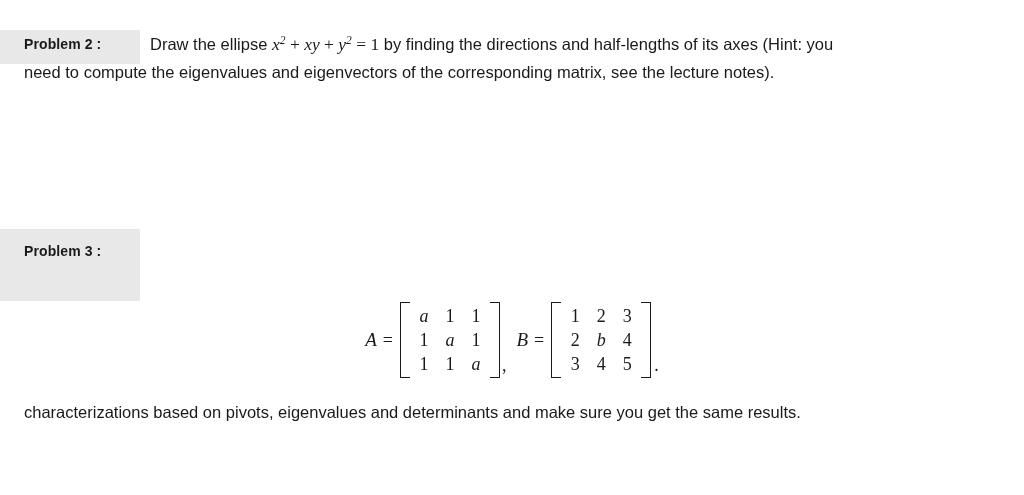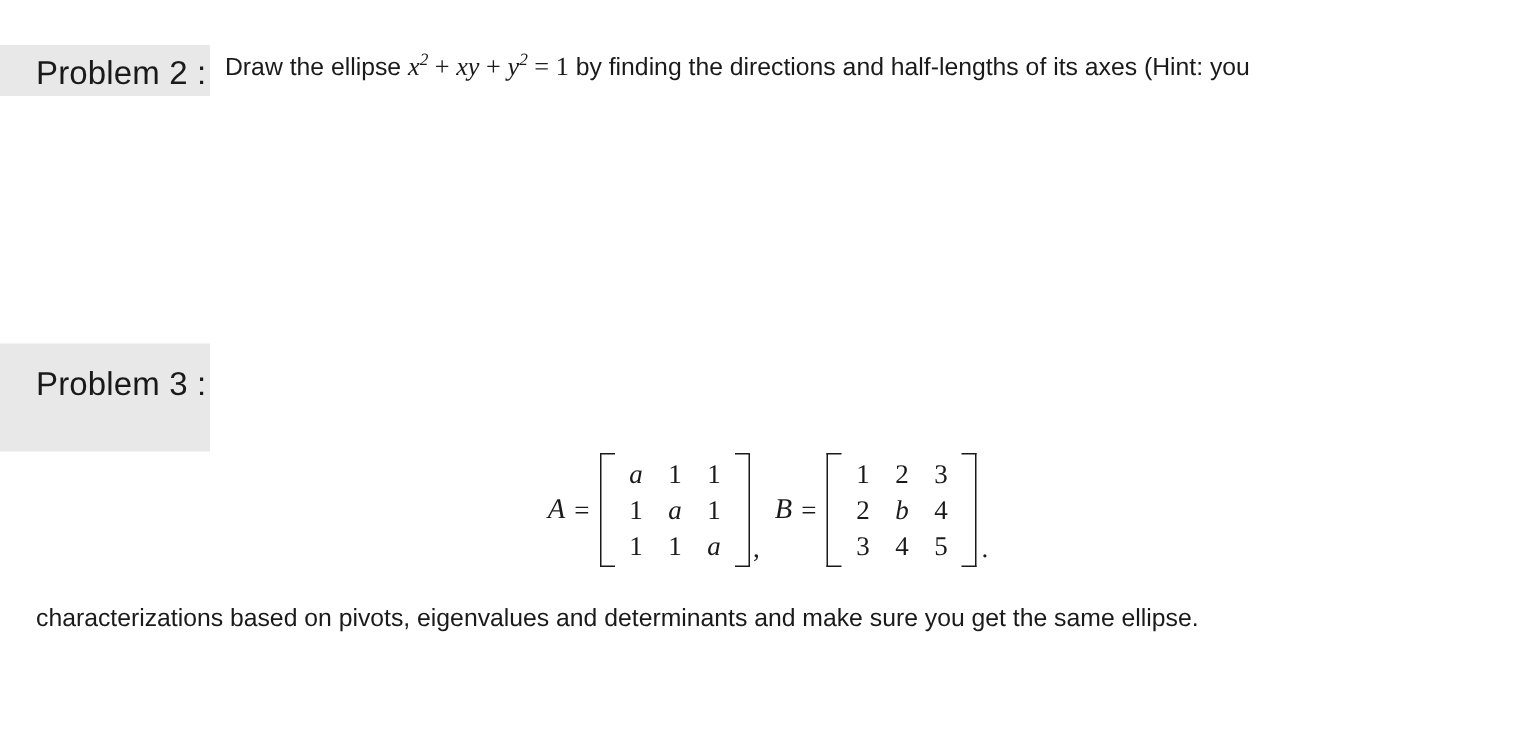--- a/index.html
+++ b/index.html
@@ -30,22 +30,22 @@
     position: absolute;
     left: 0;
     top: 0;
     width: 140px;
     background: #e8e8e8;
   }
   .problem-label {
     position: absolute;
     left: 24px;
     top: 0;
-    font-weight: normal;
-    font-size: 22px;
+    font-weight: bold;
+    font-size: 14px;
     letter-spacing: 0.1px;
     white-space: nowrap;
   }
   .problem-body {
     position: relative;
     margin-left: 24px;
     font-size: 16.5px;
     line-height: 28px;
   }
 
@@ -175,20 +175,21 @@
 </head>
 <body>
 
 <div class="page">
 
   <div class="problem" id="problem2">
     <div class="problem-label-bg"></div>
     <div class="problem-label">Problem 2 :</div>
     <div class="problem-body">
       <span>Draw the ellipse </span><span class="math-inline"><span class="mi">x</span><sup class="exp">2</sup><span class="mo">&nbsp;+&nbsp;</span><span class="mi">xy</span><span class="mo">&nbsp;+&nbsp;</span><span class="mi">y</span><sup class="exp">2</sup><span class="mo">&nbsp;=&nbsp;</span><span class="mn">1</span></span><span> by finding the directions and half-lengths of its axes (Hint: you</span>
+      <div class="line2">need to compute the eigenvalues and eigenvectors of the corresponding matrix, see the lecture notes).</div>
     </div>
   </div>
 
   <div class="problem" id="problem3">
     <div class="problem-label-bg"></div>
     <div class="problem-label">Problem 3 :</div>
   </div>
 
   <div class="matrix-row">
 
@@ -230,16 +231,16 @@
           <span class="mcell">5</span>
         </span>
         <span class="bar right"></span>
       </span>
       <span class="period">.</span>
     </div>
 
   </div>
 
   <div class="closing">
-    <div>characterizations based on pivots, eigenvalues and determinants and make sure you get the same ellipse.</div>
+    <div>characterizations based on pivots, eigenvalues and determinants and make sure you get the same results.</div>
   </div>
 
 </div>
 
 </body></html>

